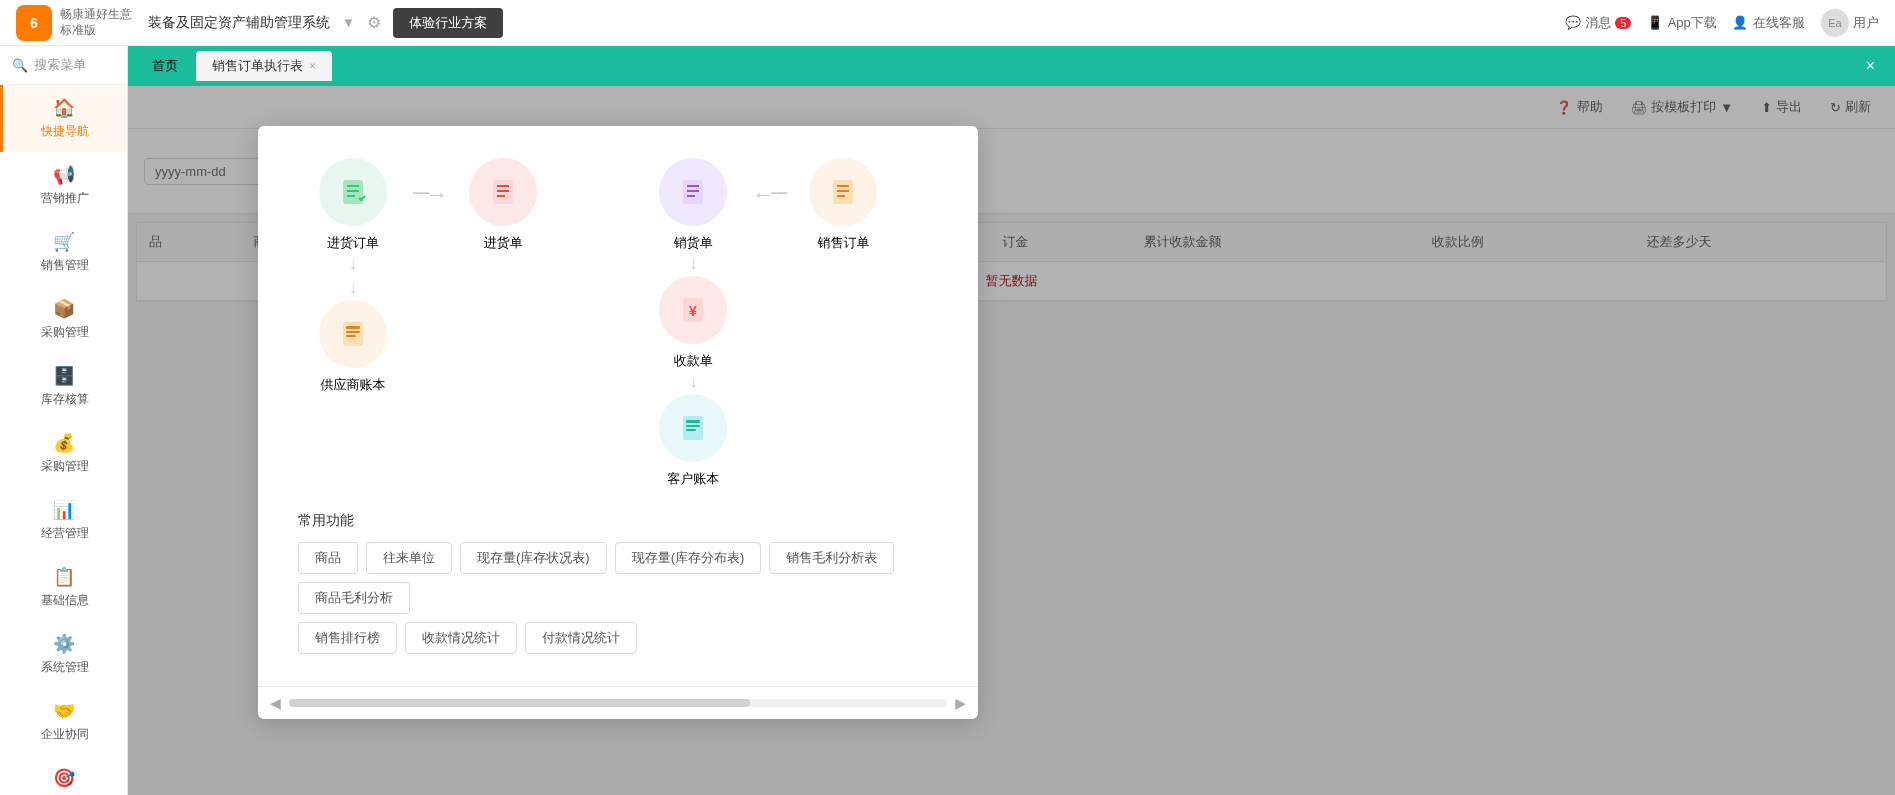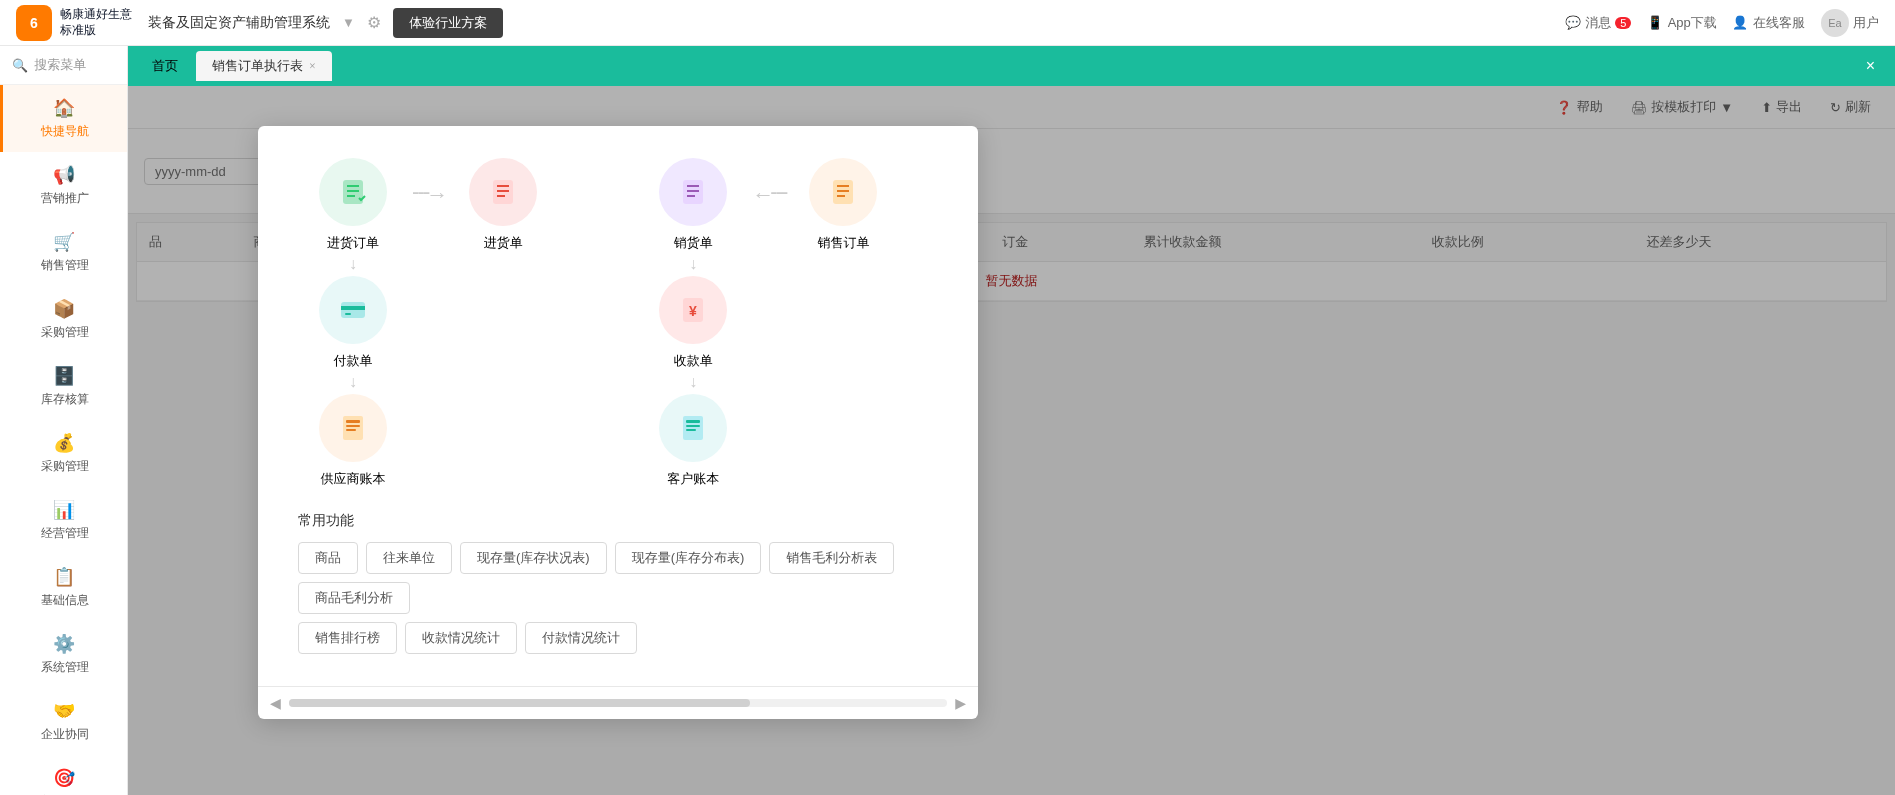--- a/index.html
+++ b/index.html
@@ -4,21 +4,21 @@
   <style>
     * { box-sizing: border-box; margin: 0; padding: 0; }
     body { font-family: 'Microsoft YaHei', Arial, sans-serif; font-size: 13px; background: #f5f5f5; overflow: hidden; }
 
     
     .app-container { display: flex; flex-direction: column; height: 795px; width: 1895px; }
     .top-bar { height: 46px; background: #fff; display: flex; align-items: center; padding: 0 16px; border-bottom: 1px solid #e8e8e8; justify-content: space-between; flex-shrink: 0; }
     .top-bar-left { display: flex; align-items: center; gap: 12px; }
     .logo-area { display: flex; align-items: center; gap: 8px; width: 120px; }
     .logo-icon { width: 36px; height: 36px; background: #ff7a00; border-radius: 8px; display: flex; align-items: center; justify-content: center; color: white; font-weight: bold; font-size: 14px; }
-    .logo-text { font-size: 12px; color: #0f172a; line-height: 1.3; }
+    .logo-text { font-size: 12px; color: #737373; line-height: 1.3; }
     .system-title { font-size: 14px; color: #333; font-weight: 500; }
     .btn-experience { background: #404040; color: white; border: none; padding: 6px 16px; border-radius: 4px; cursor: pointer; font-size: 13px; }
     .top-bar-right { display: flex; align-items: center; gap: 16px; color: #666; font-size: 13px; }
     .top-right-item { display: flex; align-items: center; gap: 4px; cursor: pointer; }
     .badge { background: #f5222d; color: white; border-radius: 10px; padding: 0 5px; font-size: 11px; min-width: 16px; text-align: center; }
     .avatar { width: 28px; height: 28px; background: #ddd; border-radius: 50%; display: flex; align-items: center; justify-content: center; font-size: 11px; color: #888; }
 
     
     .main-layout { display: flex; flex: 1; overflow: hidden; }
 
@@ -280,30 +280,20 @@
                           <line x1="10" y1="15" x2="22" y2="15" stroke="#2ecc71" stroke-width="2"></line>
                           <line x1="10" y1="20" x2="18" y2="20" stroke="#2ecc71" stroke-width="2"></line>
                           <path d="M22 22l2 2 4-4" stroke="#2ecc71" stroke-width="2" fill="none"></path>
                         </svg>
                     </div>
                     <span class="flow-label">进货订单</span>
                   </div>
 
                   <div class="flow-arrow-v">↓</div>
 
-                  <div class="flow-node">
-                    <div class="flow-circle teal">
-                      <svg width="32" height="32" viewBox="0 0 32 32" fill="none">
-                          <rect x="4" y="8" width="24" height="16" rx="3" fill="#a8e8e8"></rect>
-                          <rect x="4" y="12" width="24" height="4" fill="#1abc9c"></rect>
-                          <rect x="8" y="19" width="6" height="2" rx="1" fill="#1abc9c"></rect>
-                        </svg>
-                    </div>
-                    <span class="flow-label">付款单</span>
-                  </div>
 
                   <div class="flow-arrow-v">↓</div>
 
                   <div class="flow-node">
                     <div class="flow-circle orange">
                       <svg width="32" height="32" viewBox="0 0 32 32" fill="none">
                           <rect x="6" y="4" width="20" height="24" rx="2" fill="#ffe0b2"></rect>
                           <rect x="9" y="8" width="14" height="3" rx="1" fill="#e67e22"></rect>
                           <rect x="9" y="13" width="14" height="2" rx="1" fill="#e67e22"></rect>
                           <rect x="9" y="17" width="10" height="2" rx="1" fill="#e67e22"></rect>

